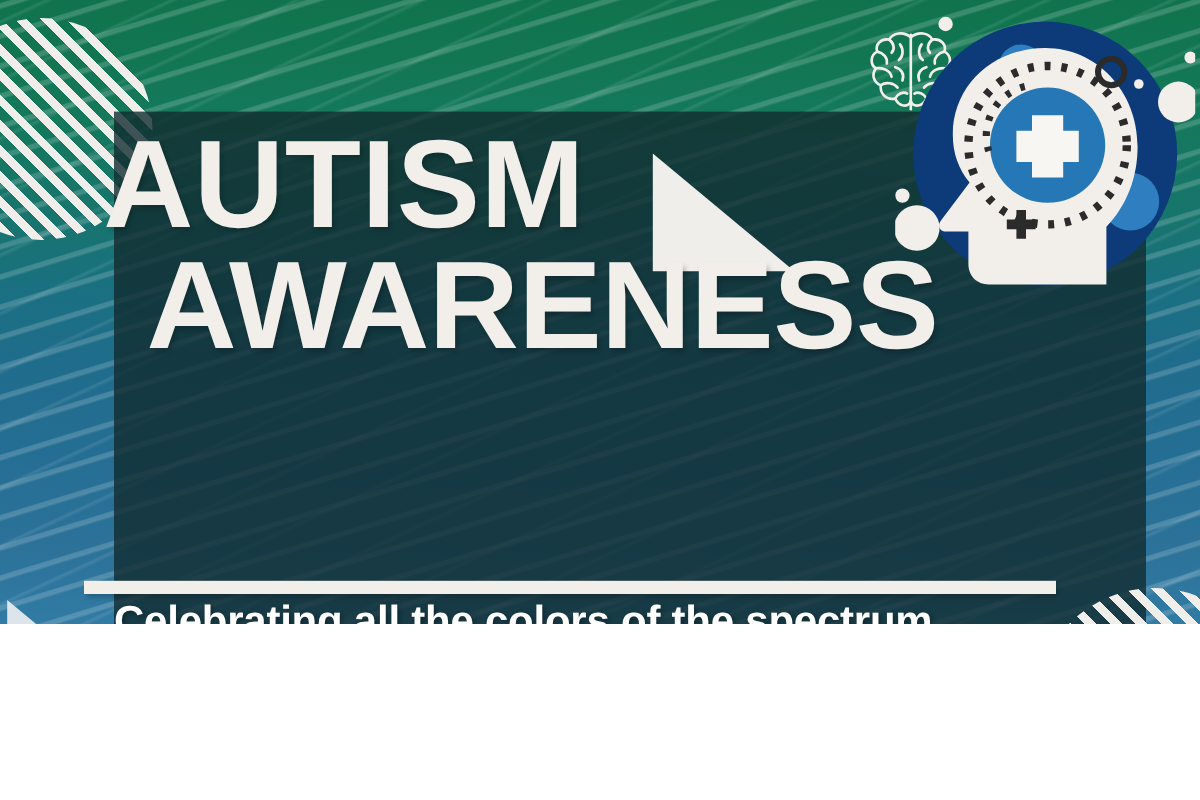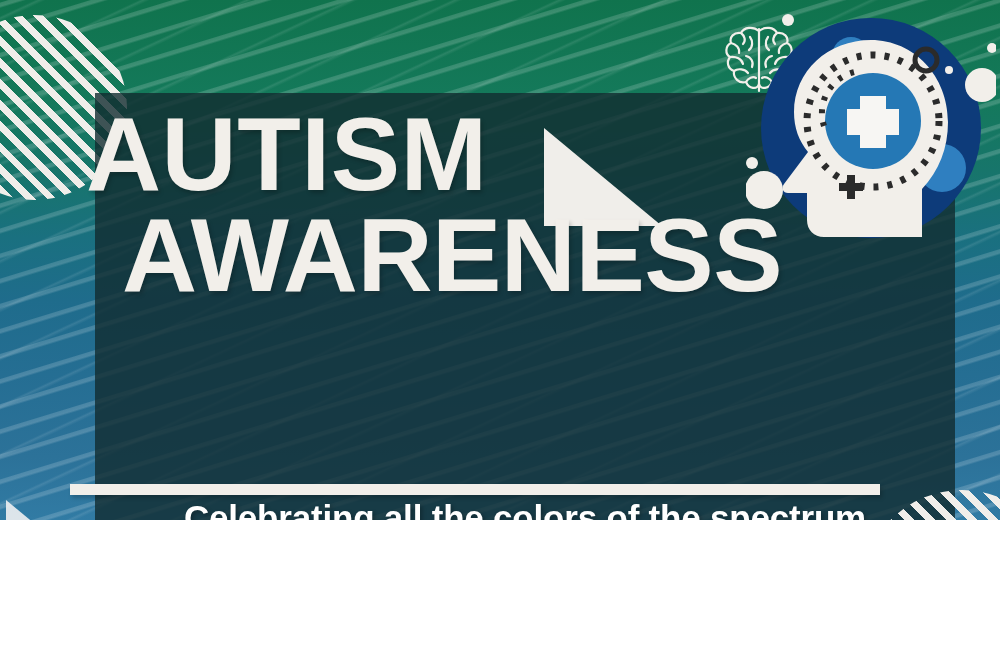--- a/index.html
+++ b/index.html
@@ -146,21 +146,21 @@
     background: #f2efea;
     box-shadow: 2px 3px 4px rgba(0,0,0,0.20);
   }
 
   
   .subtitle {
     position: absolute;
     left: 95px;
     top: 498px;
     width: 860px;
-    text-align: center;
+    text-align: left;
     color: #ffffff;
     font-family: "Liberation Sans", sans-serif;
     font-weight: bold;
     font-size: 35px;
     letter-spacing: -0.2px;
     text-shadow: 2px 2px 4px rgba(0,0,0,0.30);
   }
 
   
   #illustration {

